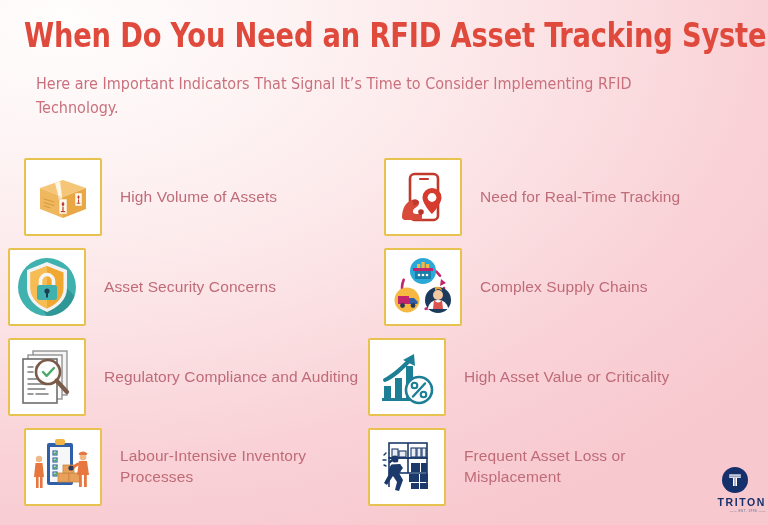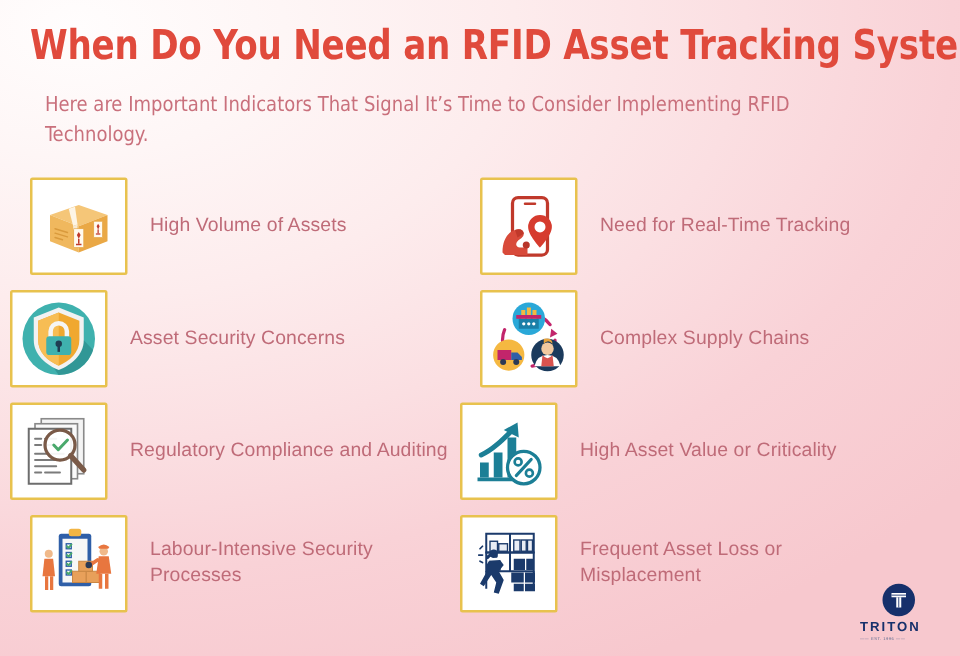--- a/index.html
+++ b/index.html
@@ -45,21 +45,21 @@
     line-height:1.45;
     color:#c9707c;
     max-width:690px;
     transform:scaleX(0.97);
     transform-origin:left center;
   }
 
   
   .grid {
     position:absolute;
-    top:136px; left:0;
+    top:152px; left:0;
     width:768px;
     display:grid;
     grid-template-columns:360px 388px;
     grid-auto-rows:90px;
   }
 
   .cell {
     display:flex;
     align-items:center;
     padding-left:24px;
@@ -85,23 +85,23 @@
     line-height:1.33;
     color:#bf6b78;
     letter-spacing:0.1px;
     max-width:248px;
   }
   .cell.right .label { max-width:262px; }
 
   
   .logo {
     position:absolute;
-    right:18px; bottom:12px;
+    right:2px; bottom:12px;
     width:62px;
-    text-align:left;
+    text-align:right;
   }
   .logo-mark {
     width:26px; height:26px;
     margin:0 auto;
     border-radius:50%;
     background:#16306b;
     display:flex; align-items:center; justify-content:center;
   }
   .logo-name {
     margin-top:3px;
@@ -305,21 +305,21 @@
         <circle cx="52" cy="22" r="3.4" fill="#f0b98a"></circle>
         <path d="M47.5 18.5 q4.5 -4 9 0 l-1 1.5 h-7 Z" fill="#e8763f"></path>
         <path d="M48 26 h8 l2 14 h-12 Z" fill="#e8763f"></path>
         <rect x="48" y="40" width="2.8" height="12" fill="#e8763f"></rect>
         <rect x="53" y="40" width="2.8" height="12" fill="#e8763f"></rect>
         <path d="M47 29 l-6 4" stroke="#e8763f" stroke-width="3" stroke-linecap="round"></path>
         <circle cx="40" cy="33" r="2.6" fill="#2b3a55"></circle>
       </svg>
       </span>
     </div>
-    <div class="label">Labour-Intensive Security Processes</div>
+    <div class="label">Labour-Intensive Inventory Processes</div>
   </div>
 
   <div class="cell right">
     <div class="card">
       <span>
       <svg width="64" height="64" viewBox="0 0 64 64">
         <g stroke="#1b3a6b" stroke-width="1.6" fill="none">
           <rect x="14" y="8" width="38" height="15"></rect>
           <rect x="14" y="23" width="38" height="15"></rect>
           <line x1="33" y1="8" x2="33" y2="38"></line>

